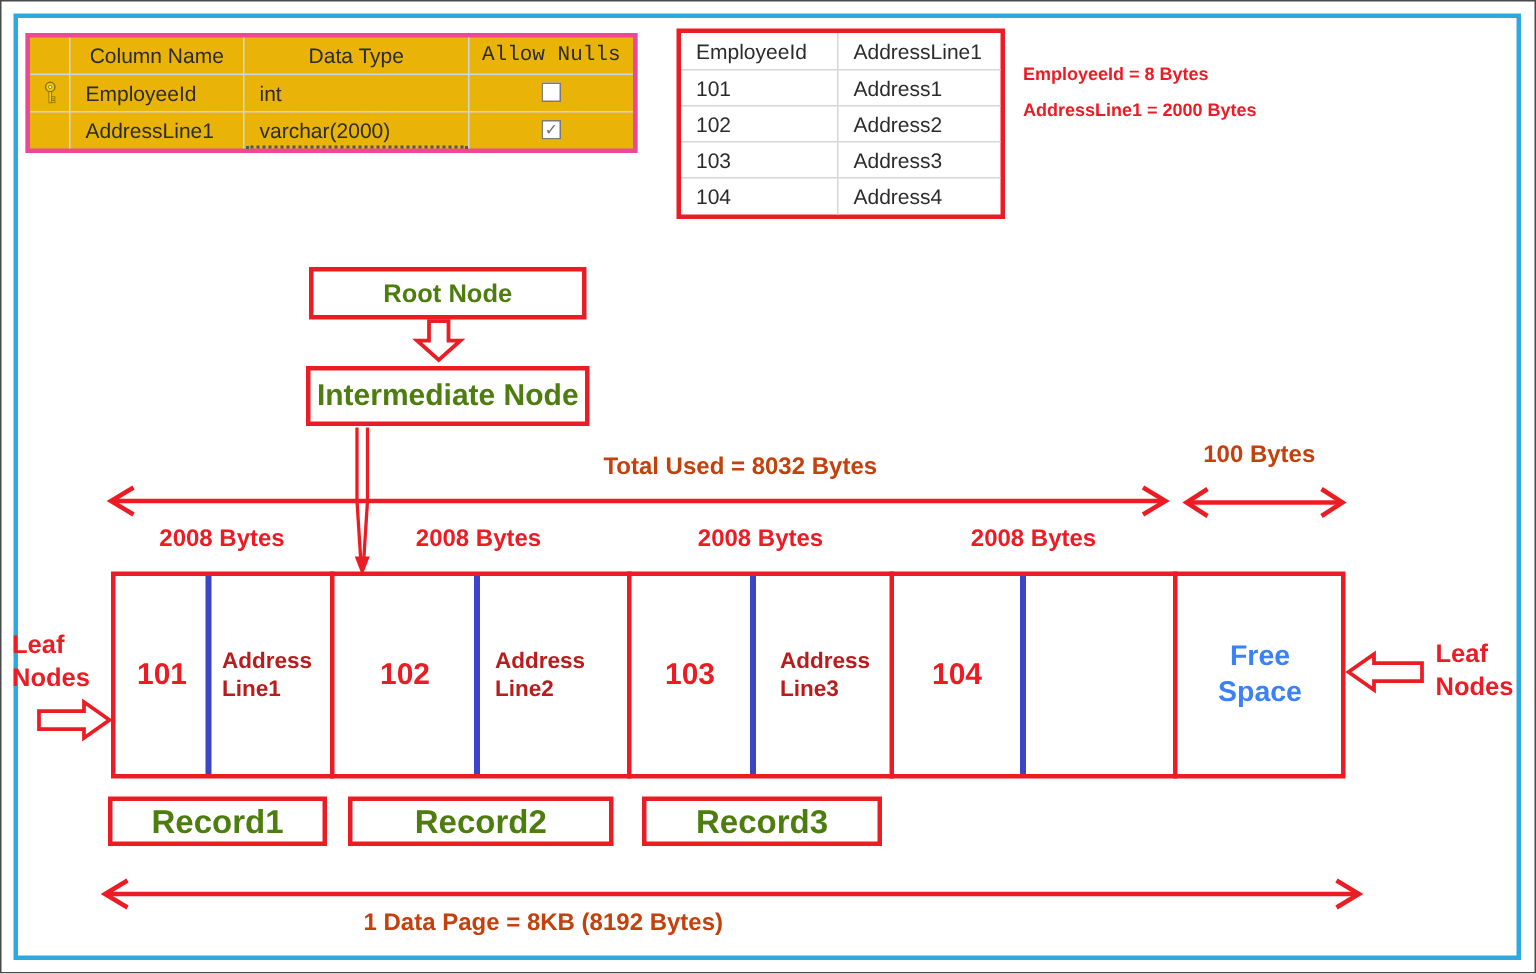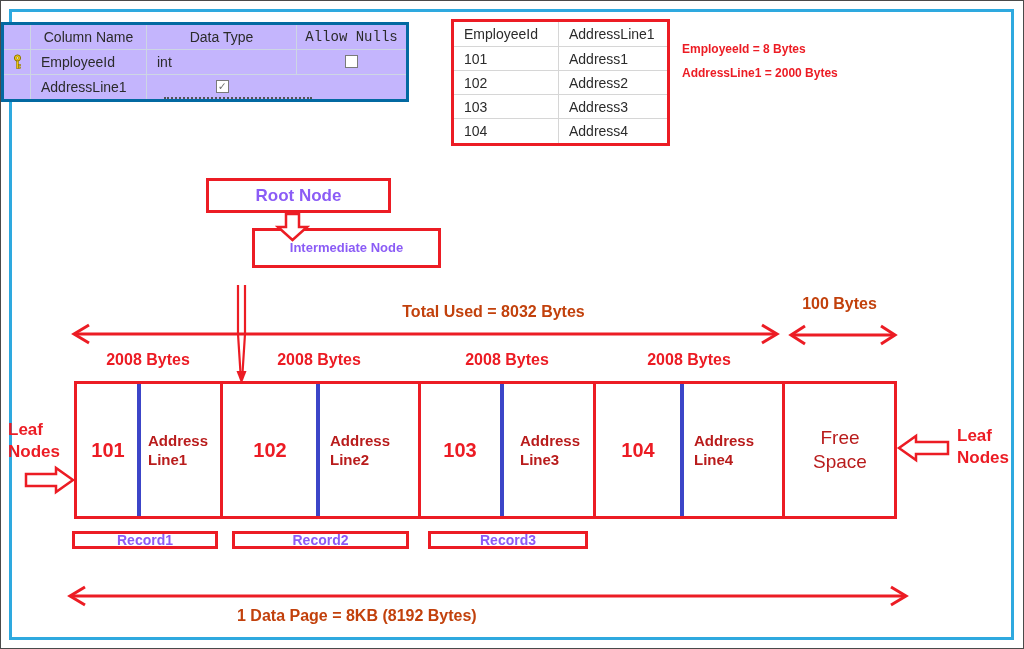--- a/index.html
+++ b/index.html
@@ -1,28 +1,28 @@
 <!DOCTYPE html>
 <html><head>
 <meta charset="utf-8">
 <style>
   html,body{margin:0;padding:0;background:#fff;}
   body{width:1024px;height:649px;font-family:"Liberation Sans","DejaVu Sans",sans-serif;}
   .stage{position:relative;width:1024px;height:649px;box-sizing:border-box;border:1px solid #4a4a4a;background:#fff;overflow:hidden;}
   .frame{position:absolute;left:8px;top:8px;width:1005px;height:631px;border:3px solid #2EA9DF;box-sizing:border-box;}
   .abs{position:absolute;}
-  .redbox{position:absolute;border:3px solid #EC1C24;box-sizing:border-box;color:#8b5cf6;font-weight:bold;text-align:center;background:#fff;}
+  .redbox{position:absolute;border:3px solid #EC1C24;box-sizing:border-box;color:#4d7c0f;font-weight:bold;text-align:center;background:#fff;}
   .redtext{color:#EC1C24;font-weight:bold;}
   .blacktext{color:#c2410c;font-weight:bold;}
   svg.overlay{position:absolute;left:0;top:0;width:1024px;height:649px;pointer-events:none;}
 
   
-  .design-table{position:absolute;left:0;top:21px;width:408px;height:80px;border:3px solid #0369a1;
+  .design-table{position:absolute;left:16px;top:21px;width:408px;height:80px;border:3px solid #ec4899;
     box-sizing:border-box;display:grid;grid-template-columns:27px 116px 150px 1fr;grid-template-rows:25px 1fr 1fr;
-    font-size:14px;color:#2b2b2b;background:#c4b5fd;}
+    font-size:14px;color:#2b2b2b;background:#eab308;}
   .dt-cell{border-right:1px solid #cdd6e4;border-bottom:1px solid #cdd6e4;display:flex;align-items:center;overflow:hidden;}
   .dt-cell.hdr{justify-content:center;}
   .dt-cell.datacell{padding-left:10px;}
   .dt-cell.iconcell{justify-content:center;}
   .dt-cell.checkcell{justify-content:center;}
   .dt-cell.lastcol{border-right:none;font-family:Liberation Mono, monospace;}
   .dt-cell.lastrow{border-bottom:none;}
   .checkbox{width:13px;height:13px;border:1px solid #7a7a7a;box-sizing:border-box;display:flex;align-items:center;justify-content:center;
     font-size:12px;line-height:12px;color:#6e6e6e;background:#fff;}
   .dotted-underline{position:absolute;left:163px;top:96px;width:148px;border-top:2px dotted #555;}
@@ -33,42 +33,42 @@
     font-size:14px;color:#2b2b2b;background:#fff;}
   .rt-cell{border-bottom:1px solid #d6d6d6;display:flex;align-items:center;padding-left:10px;overflow:hidden;}
   .rt-cell.col1{border-right:1px solid #d6d6d6;}
   .rt-cell.lastrow{border-bottom:none;}
 
   
   .notes{position:absolute;left:681px;top:36px;font-size:12px;line-height:24px;}
 
   
   .root-node{left:205px;top:177px;width:185px;height:35px;font-size:17px;line-height:29px;}
-  .intermediate-node{left:203px;top:227px;width:189px;height:40px;font-size:13px;line-height:34px;margin-left:48px;}
+  .intermediate-node{left:203px;top:243px;width:189px;height:40px;font-size:20px;line-height:34px;}
 
   
   .total-used-label{left:375px;top:302px;width:235px;text-align:center;font-size:16px;}
   .free-bytes-label{left:786px;top:294px;width:105px;text-align:center;font-size:16px;}
-  .data-page-label{left:236px;top:606px;width:265px;text-align:left;font-size:16px;}
+  .data-page-label{left:216px;top:606px;width:265px;text-align:right;font-size:16px;}
   .bytes-label{top:350px;width:130px;text-align:center;font-size:16px;}
 
   
   .page-rect{position:absolute;left:73px;top:380px;width:823px;height:138px;border:3px solid #EC1C24;box-sizing:border-box;background:#fff;}
   .divider-red{position:absolute;top:380px;width:3px;height:138px;background:#EC1C24;}
   .divider-blue{position:absolute;top:383px;width:4px;height:132px;background:#3C45C8;}
   .cell-id{position:absolute;top:380px;height:138px;display:flex;align-items:center;justify-content:center;
     font-size:20px;font-weight:bold;color:#EC1C24;}
   .cell-addr{position:absolute;top:380px;height:138px;width:68px;display:flex;flex-direction:column;justify-content:center;
     font-size:15px;line-height:19px;font-weight:bold;color:#b91c1c;}
   .free-space{position:absolute;left:799px;top:380px;width:80px;height:138px;display:flex;align-items:center;justify-content:center;
-    text-align:center;font-size:19px;line-height:24px;font-weight:normal;color:#b91c1c;}
+    text-align:center;font-size:19px;line-height:24px;font-weight:bold;color:#3b82f6;}
   .leaf-label{position:absolute;width:62px;font-size:17px;line-height:22px;text-align:left;}
 
   
-  .record-box{top:530px;height:18px;font-size:14px;display:flex;align-items:center;justify-content:center;}
+  .record-box{top:530px;height:33px;font-size:22px;display:flex;align-items:center;justify-content:center;}
 </style>
 </head>
 <body>
 
 <div class="stage">
   <div class="frame"></div>
 
   <div class="design-table">
     <div class="dt-cell hdr"></div>
     <div class="dt-cell hdr">Column Name</div>
@@ -85,20 +85,21 @@
       </svg>
     </div>
     <div class="dt-cell datacell">EmployeeId</div>
     <div class="dt-cell datacell">int</div>
     <div class="dt-cell checkcell lastcol">
       <span class="checkbox"></span>
     </div>
 
     <div class="dt-cell iconcell lastrow"></div>
     <div class="dt-cell datacell lastrow">AddressLine1</div>
+    <div class="dt-cell datacell lastrow">varchar(2000)</div>
     <div class="dt-cell checkcell lastcol lastrow">
       <span class="checkbox">✓</span>
     </div>
   </div>
   <div class="dotted-underline"></div>
 
   <div class="result-table">
     <div class="rt-cell col1">EmployeeId</div>
     <div class="rt-cell">AddressLine1</div>
     <div class="rt-cell col1">101</div>
@@ -139,21 +140,20 @@
   <div class="divider-blue" style="left:679px;"></div>
 
   <div class="cell-id" style="left:78px;width:58px;">101</div>
   <div class="cell-id" style="left:224px;width:90px;">102</div>
   <div class="cell-id" style="left:420px;width:78px;">103</div>
   <div class="cell-id" style="left:596px;width:82px;">104</div>
 
   <div class="cell-addr" style="left:147px;">Address Line1</div>
   <div class="cell-addr" style="left:329px;">Address Line2</div>
   <div class="cell-addr" style="left:519px;">Address Line3</div>
-  <div class="cell-addr" style="left:693px;">Address Line4</div>
 
   <div class="free-space">Free Space</div>
 
   <div class="leaf-label redtext" style="left:7px;top:418px;">Leaf Nodes</div>
   <div class="leaf-label redtext" style="left:956px;top:424px;">Leaf Nodes</div>
 
   <div class="redbox record-box" style="left:71px;width:146px;">Record1</div>
   <div class="redbox record-box" style="left:231px;width:177px;text-align:right;">Record2</div>
   <div class="redbox record-box" style="left:427px;width:160px;">Record3</div>
 

